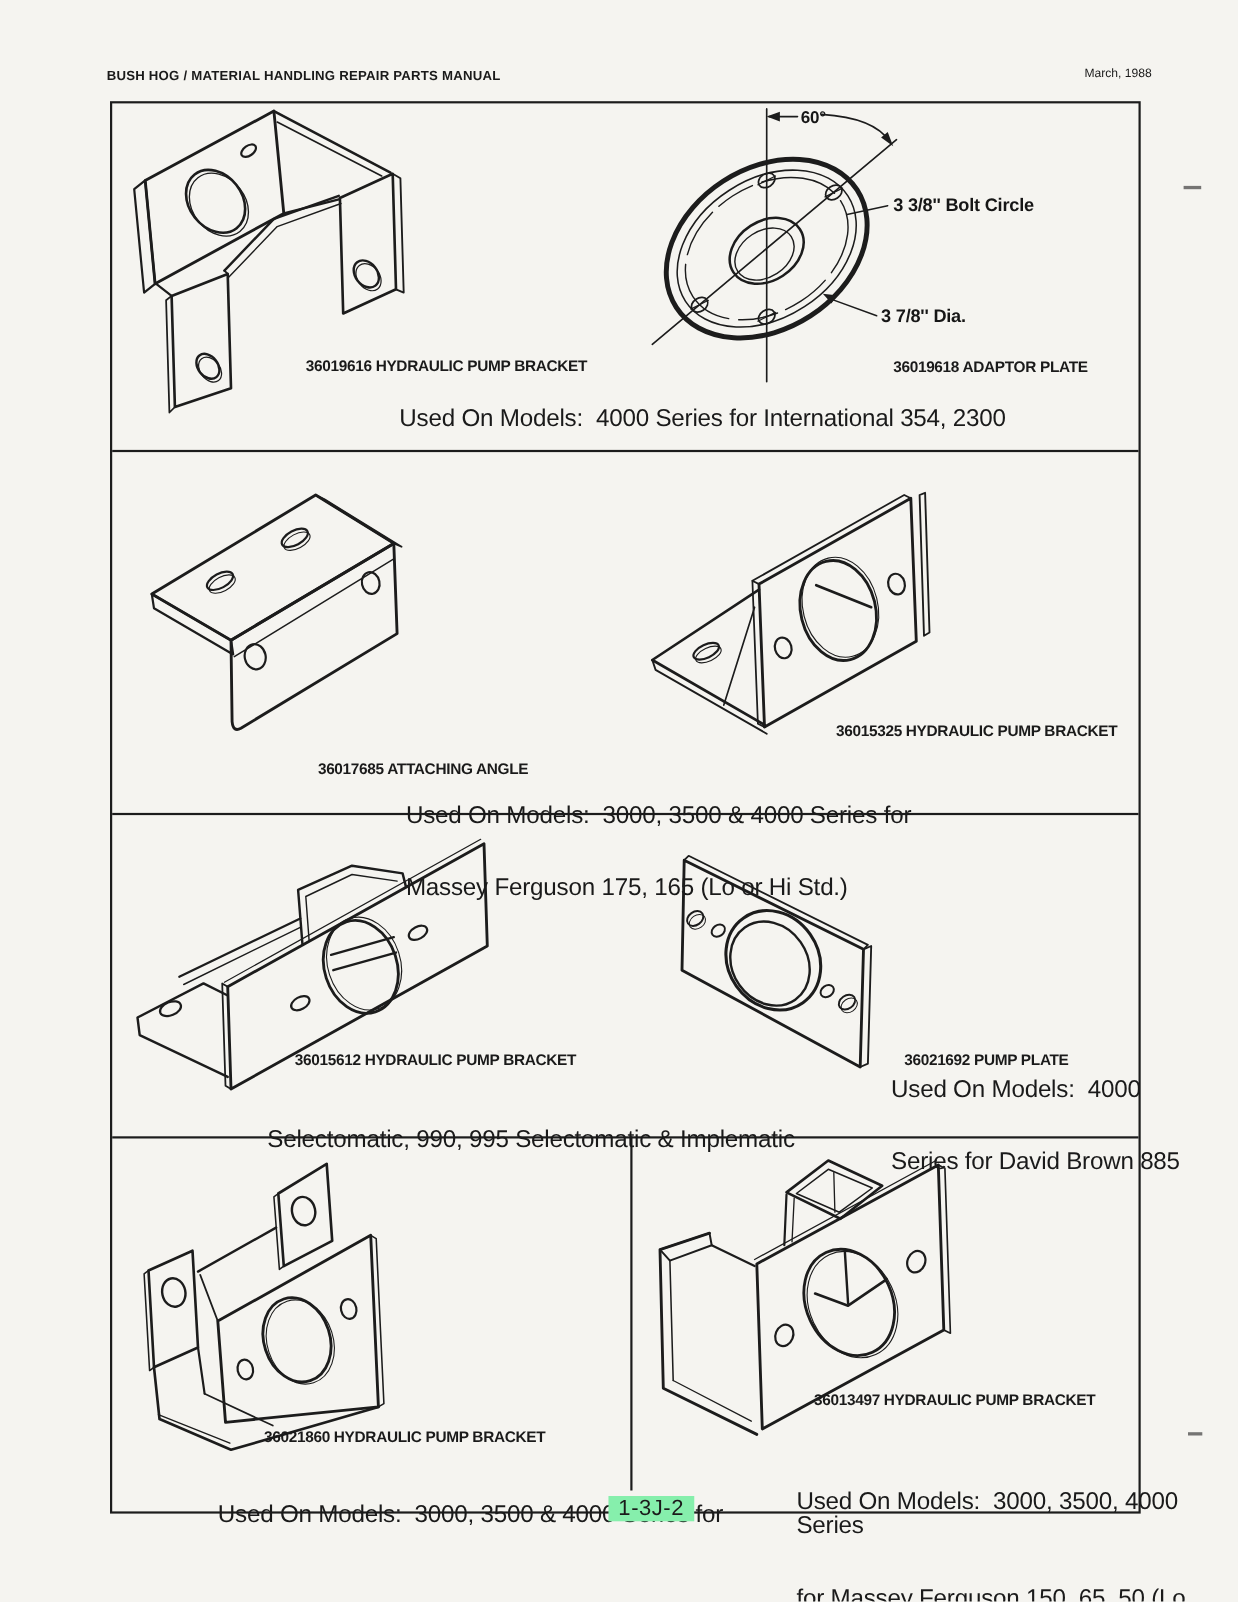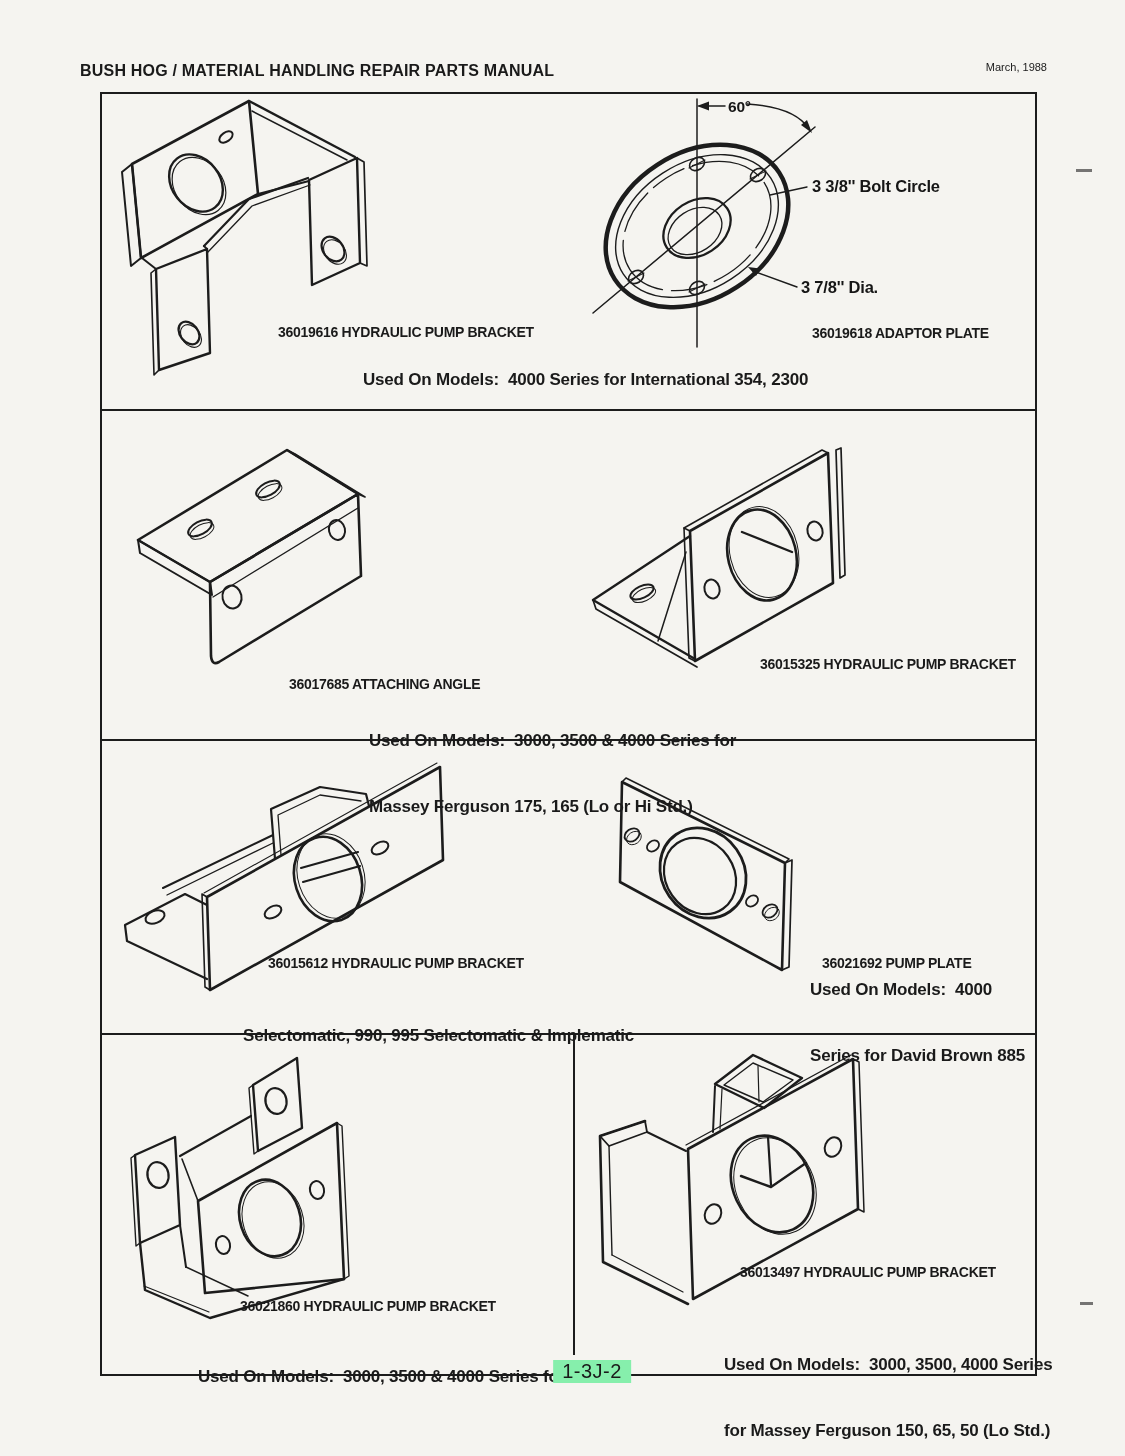--- a/index.html
+++ b/index.html
@@ -4,30 +4,30 @@
 <style>
   html,body{margin:0;padding:0;}
   body{
     width:1125px;height:1456px;position:relative;
     background:#f5f4f0;
     font-family:"Liberation Sans", sans-serif;
     color:#1a1a1a;
     overflow:hidden;
   }
   .abs{position:absolute;}
-  .hdr-title{left:80px;top:62px;font-size:16px;font-weight:700;letter-spacing:.2px;}
+  .hdr-title{left:97px;top:62px;font-size:12px;font-weight:700;letter-spacing:.2px;}
   .hdr-date{right:78px;top:61px;font-size:11px;font-weight:400;}
   .frame{
     left:100px;top:92px;width:937px;height:1284px;
     border:2.5px solid #1c1c1c;box-sizing:border-box;
   }
   .hdiv{position:absolute;left:0;width:100%;height:2px;background:#1c1c1c;}
   .vdiv{position:absolute;width:2px;background:#1c1c1c;}
   .cap{position:absolute;font-size:14px;font-weight:700;letter-spacing:-.3px;white-space:pre;}
-  .usedon{position:absolute;font-size:17px;font-weight:700;letter-spacing:-.2px;line-height:22px;white-space:pre-wrap;}
+  .usedon{position:absolute;font-size:22px;font-weight:400;letter-spacing:-.2px;line-height:22px;white-space:pre-wrap;}
   .footer-code{
     position:absolute;left:592px;top:1360px;transform:translateX(-50%);
     background:#86efac;padding:0 9px;font-size:20px;letter-spacing:.5px;
   }
   .tick{position:absolute;background:#4a4a4a;opacity:.75;}
   svg{position:absolute;overflow:visible;}
   svg path,svg ellipse,svg line{stroke:#1c1c1c;fill:none;stroke-linecap:round;stroke-linejoin:round;}
   svg .fill{fill:#1c1c1c;stroke:none;}
   svg text{fill:#161616;stroke:none;font-family:"Liberation Sans",sans-serif;font-weight:700;letter-spacing:-.2px;}
 </style>
@@ -133,21 +133,21 @@
     <ellipse cx="225" cy="103" rx="7.5" ry="9.5" transform="rotate(-15 225 103)" stroke-width="2"></ellipse>
     <ellipse cx="122" cy="161" rx="7.5" ry="9.5" transform="rotate(-15 122 161)" stroke-width="2"></ellipse>
     <path d="M100,108 L3,172 L105,231" stroke-width="2.4"></path>
     <path d="M3,172 L6,181 L107,239" stroke-width="1.7"></path>
     <line x1="96" y1="124" x2="68" y2="213" stroke-width="1.5"></line>
     <ellipse cx="52" cy="164" rx="12.5" ry="6" transform="rotate(-25 52 164)" stroke-width="2"></ellipse>
     <ellipse cx="54" cy="167" rx="12.5" ry="6" transform="rotate(-25 54 167)" stroke-width="1"></ellipse>
   </g>
 </svg>
 
-<div class="cap" style="left:289px;top:676px">36017685 ATTACHING ANGLE</div>
+<div class="cap" style="left:289px;top:691px">36017685 ATTACHING ANGLE</div>
 <div class="cap" style="left:760px;top:656px">36015325 HYDRAULIC PUMP BRACKET</div>
 <div class="usedon" style="left:369px;top:686px">
   <div>Used On Models:  3000, 3500 &amp; 4000 Series for</div>
   <div>Massey Ferguson 175, 165 (Lo or Hi Std.)</div>
 </div>
 
 <svg class="abs" style="left:115px;top:747px" width="360" height="270" viewBox="0 0 360 270">
   <g>
     <path d="M92,150 L325,20 L328,113 L95,243 Z" stroke-width="2.6"></path>
     <path d="M92,150 L87,147 L90,240 L95,243" stroke-width="1.6"></path>

